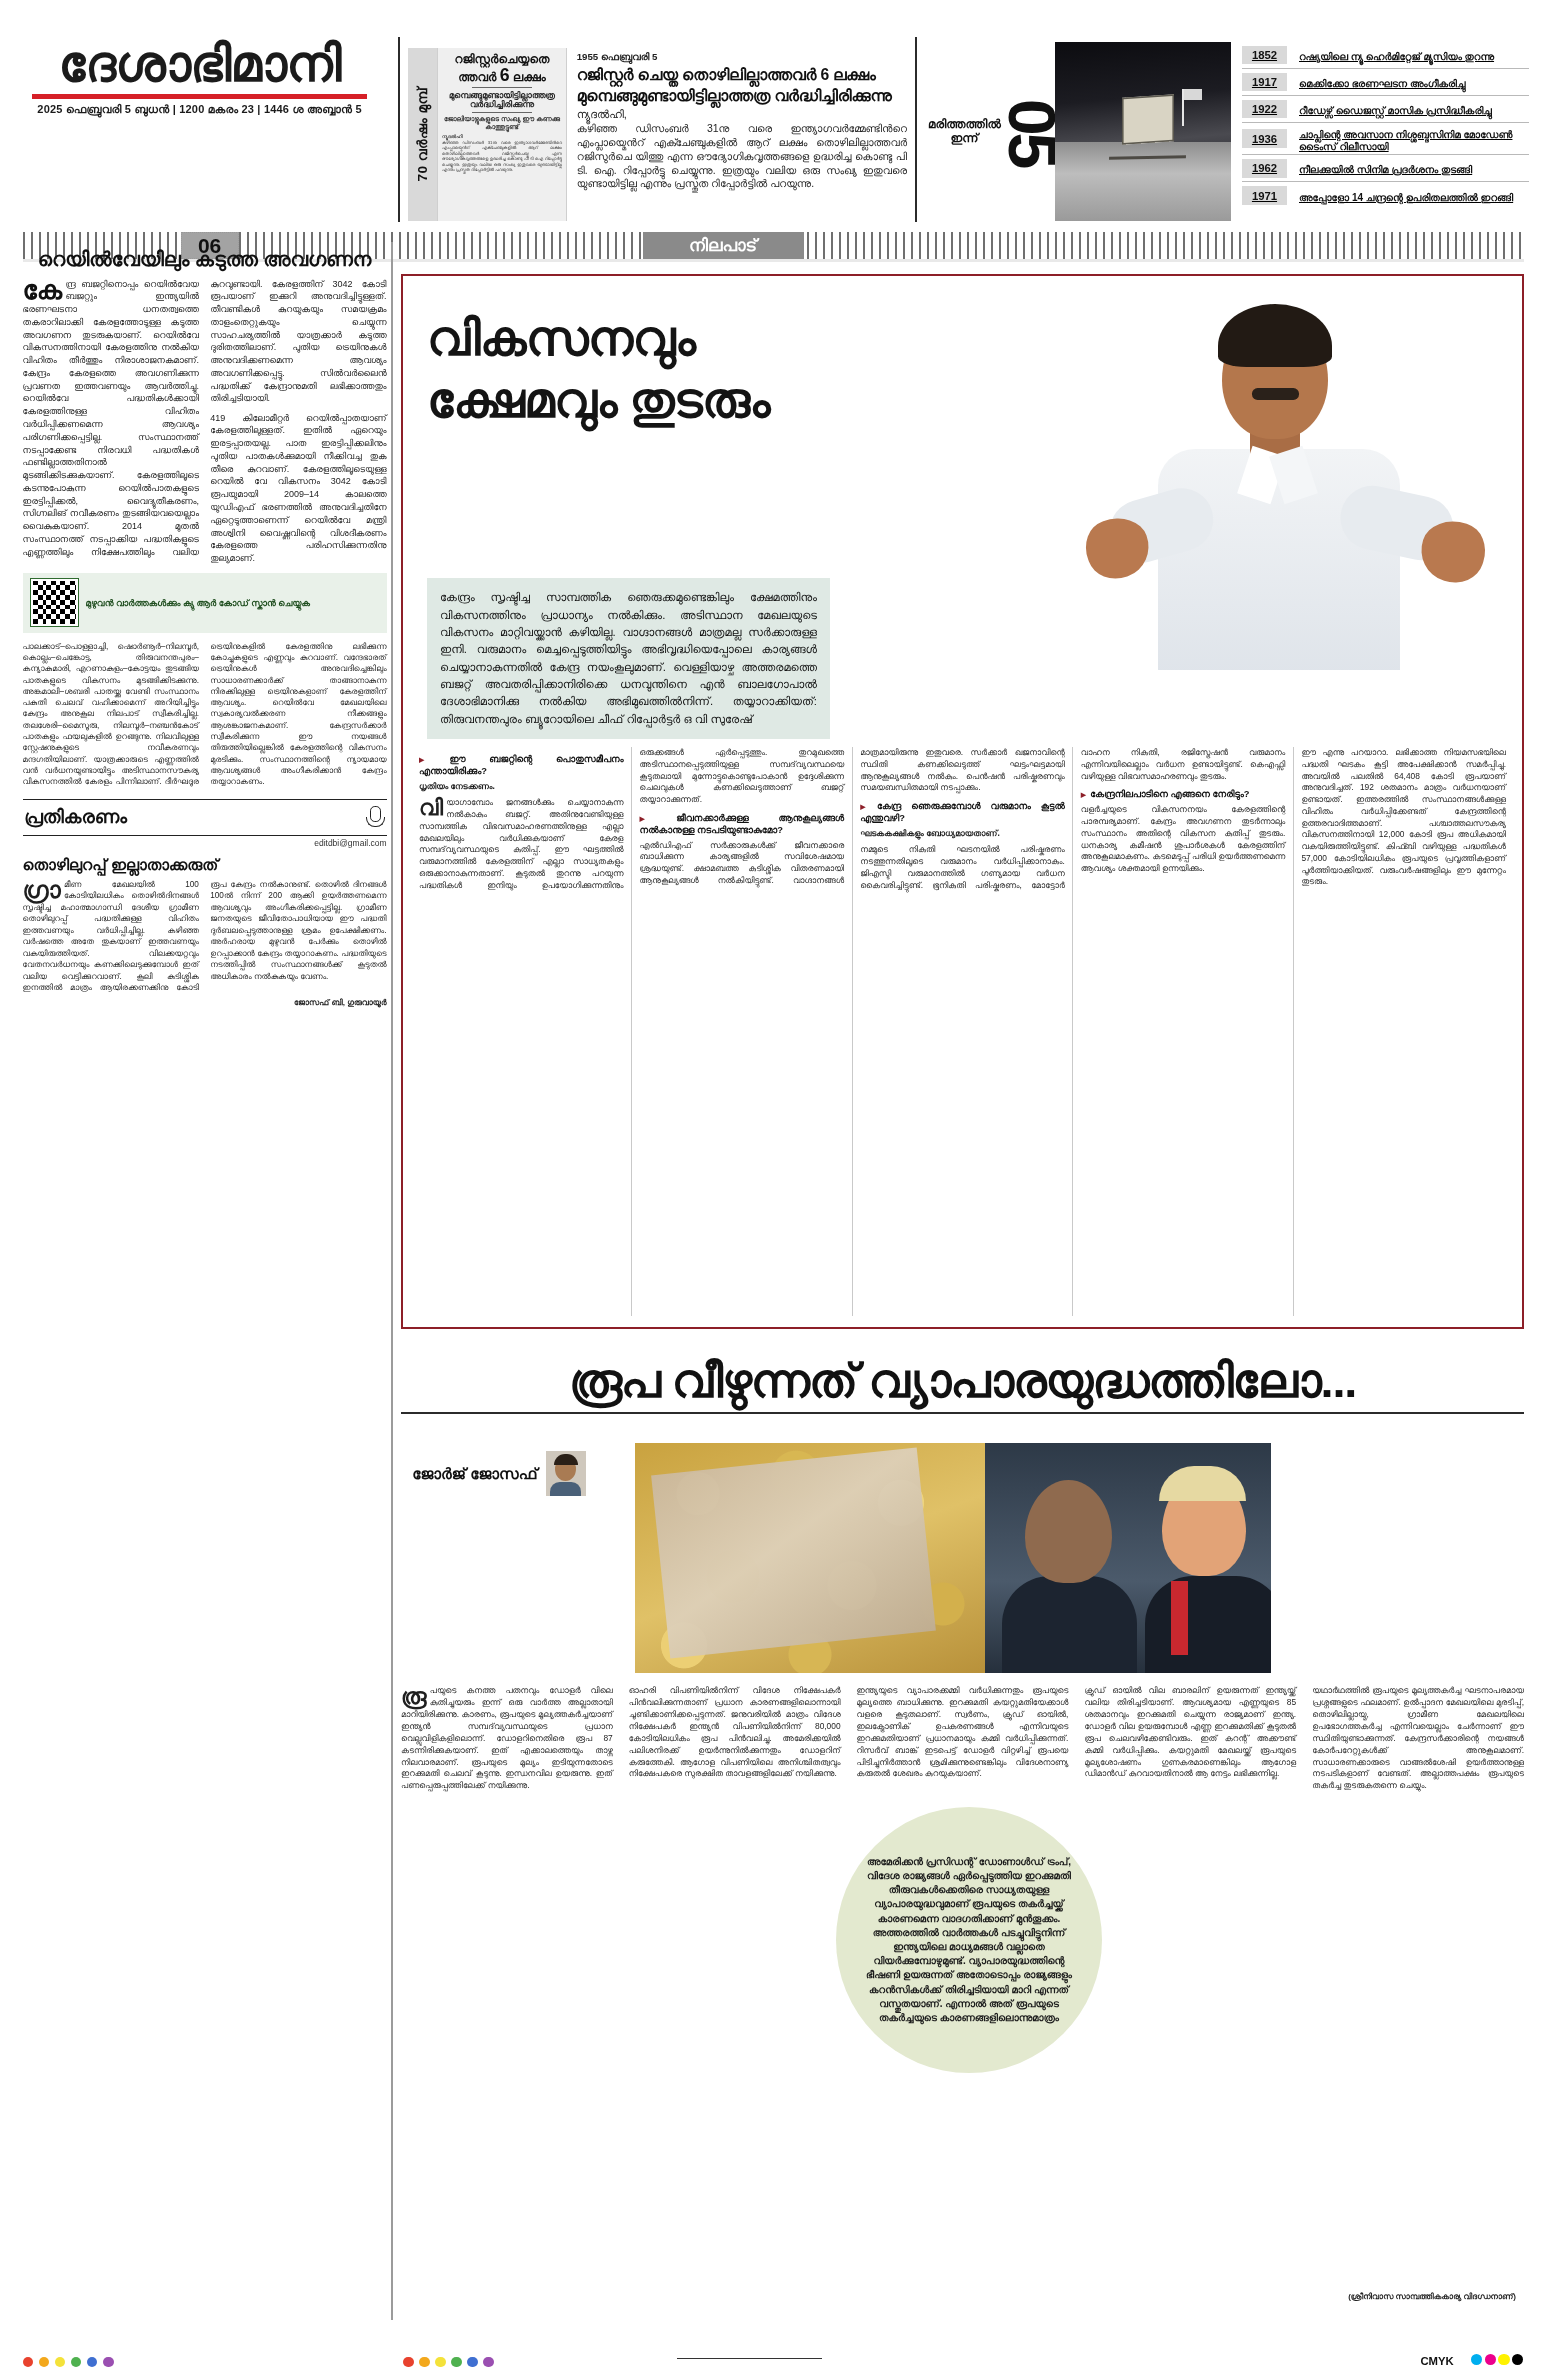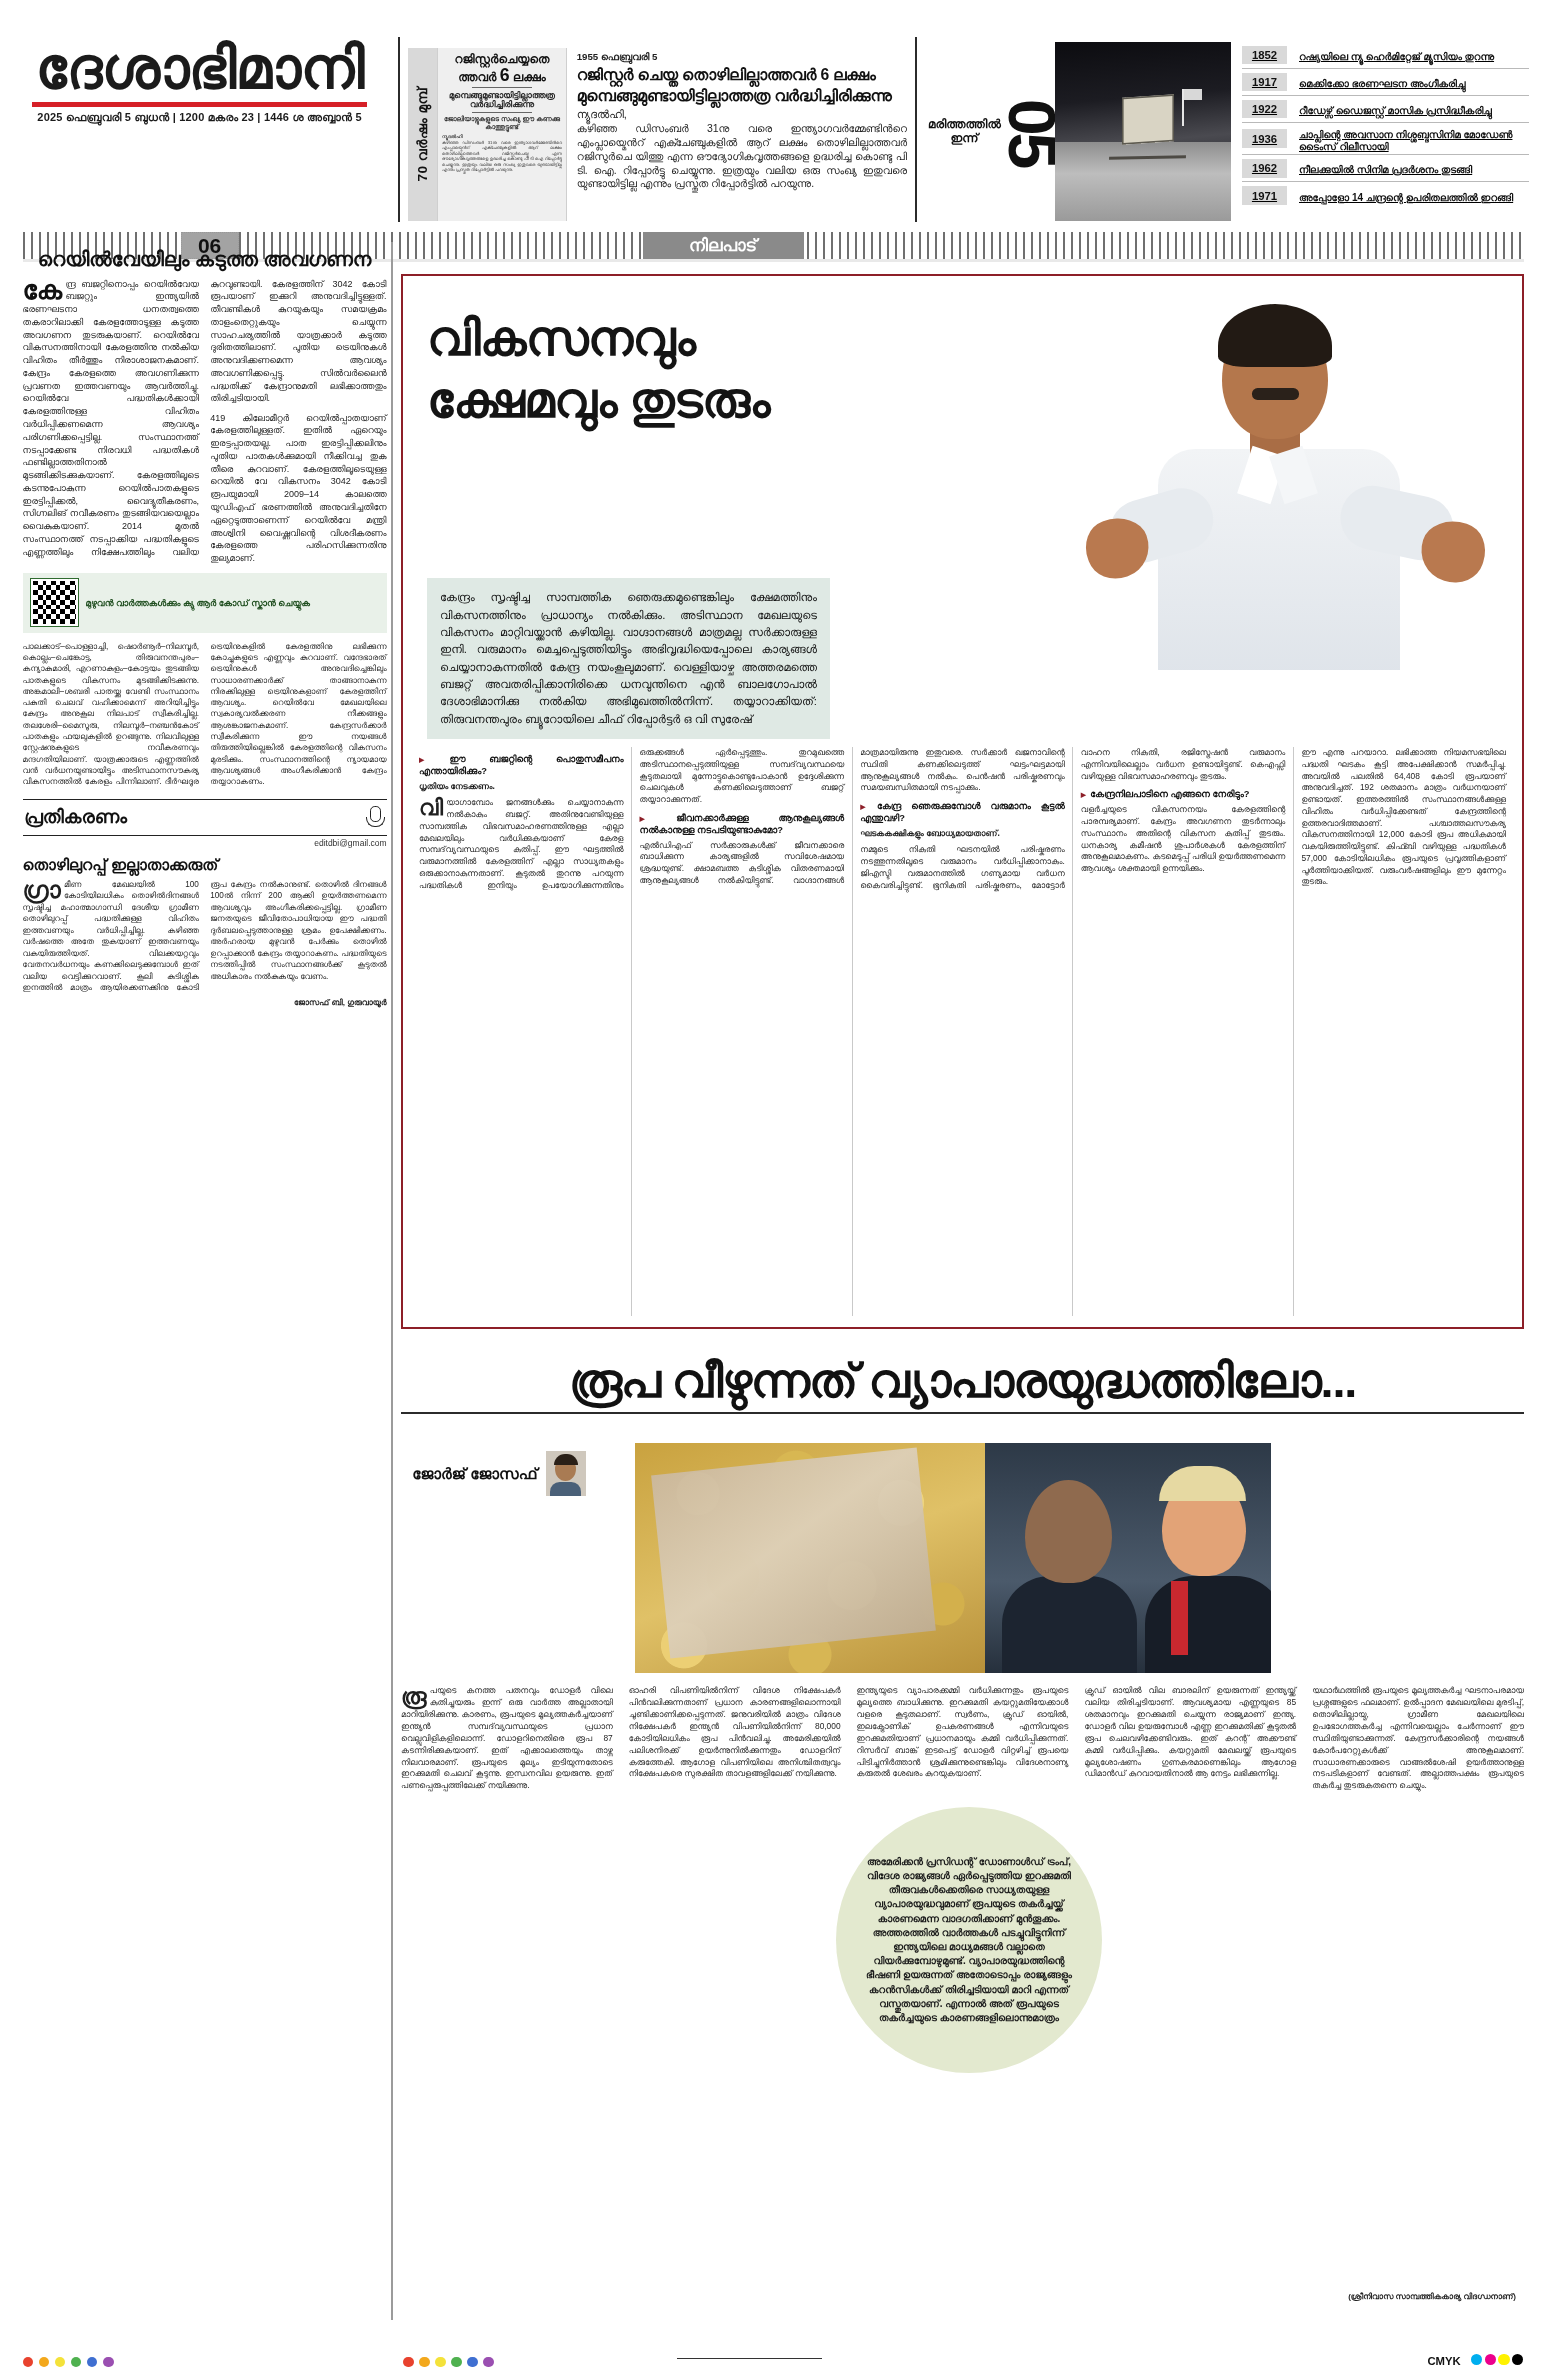--- a/index.html
+++ b/index.html
@@ -22,21 +22,21 @@
   .masthead-wrap {
     position: absolute; left: 0; top: 0;
     width: 1546px; height: 242px;
   }
   .mast-left {
     position: absolute; left: 22.6px; top: 39px;
     width: 354px; text-align: center;
   }
   .mast-title {
     font-family: "Liberation Sans", sans-serif;
-    font-size: 58px; font-weight: 900; letter-spacing: -0.8px;
+    font-size: 50px; font-weight: 900; letter-spacing: -0.8px;
     color: #1b1b1b; line-height: 1; white-space: nowrap;
   }
   .mast-rule { height: 4.8px; background: #d62027; margin: 4.8px 9.7px 4px 9.7px; }
   .mast-date {
     font-size: 11px; font-weight: 700; color: #1b1b1b;
     letter-spacing: 0.2px; white-space: nowrap;
   }
 
   
   .mast-vrule {
@@ -400,21 +400,21 @@
   .ft-sign { position: absolute; right: 8px; bottom: 11.3px; font-size: 8px; font-weight: 800; color:#222; text-align:right; line-height:1.3;}
 
   
   .footer {
     position: absolute; left: 0; bottom: 8px; width: 1546px; height: 21px;
   }
   .dotset { position: absolute; display: flex; gap: 5.6px; align-items: center; }
   .dotset i { width: 10.5px; height: 10.5px; border-radius: 50%; display: block; }
   .cmyk {
     position: absolute; right: 22.6px; bottom: 1.6px;
-    display: flex; align-items: center; gap: 8px;
+    display: flex; align-items: center; gap: 15px;
     font-size: 11.3px; font-weight: 800; color: #111;
   }
   .cmyk i { width: 11.3px; height: 11.3px; border-radius: 50%; display:inline-block;}
   .foot-rule { position:absolute; left: 677px; bottom: 9.7px; width: 145px; height: 1.6px; background:#333;}
 </style>
 </head>
 <body>
 
 <div class="page">
 

